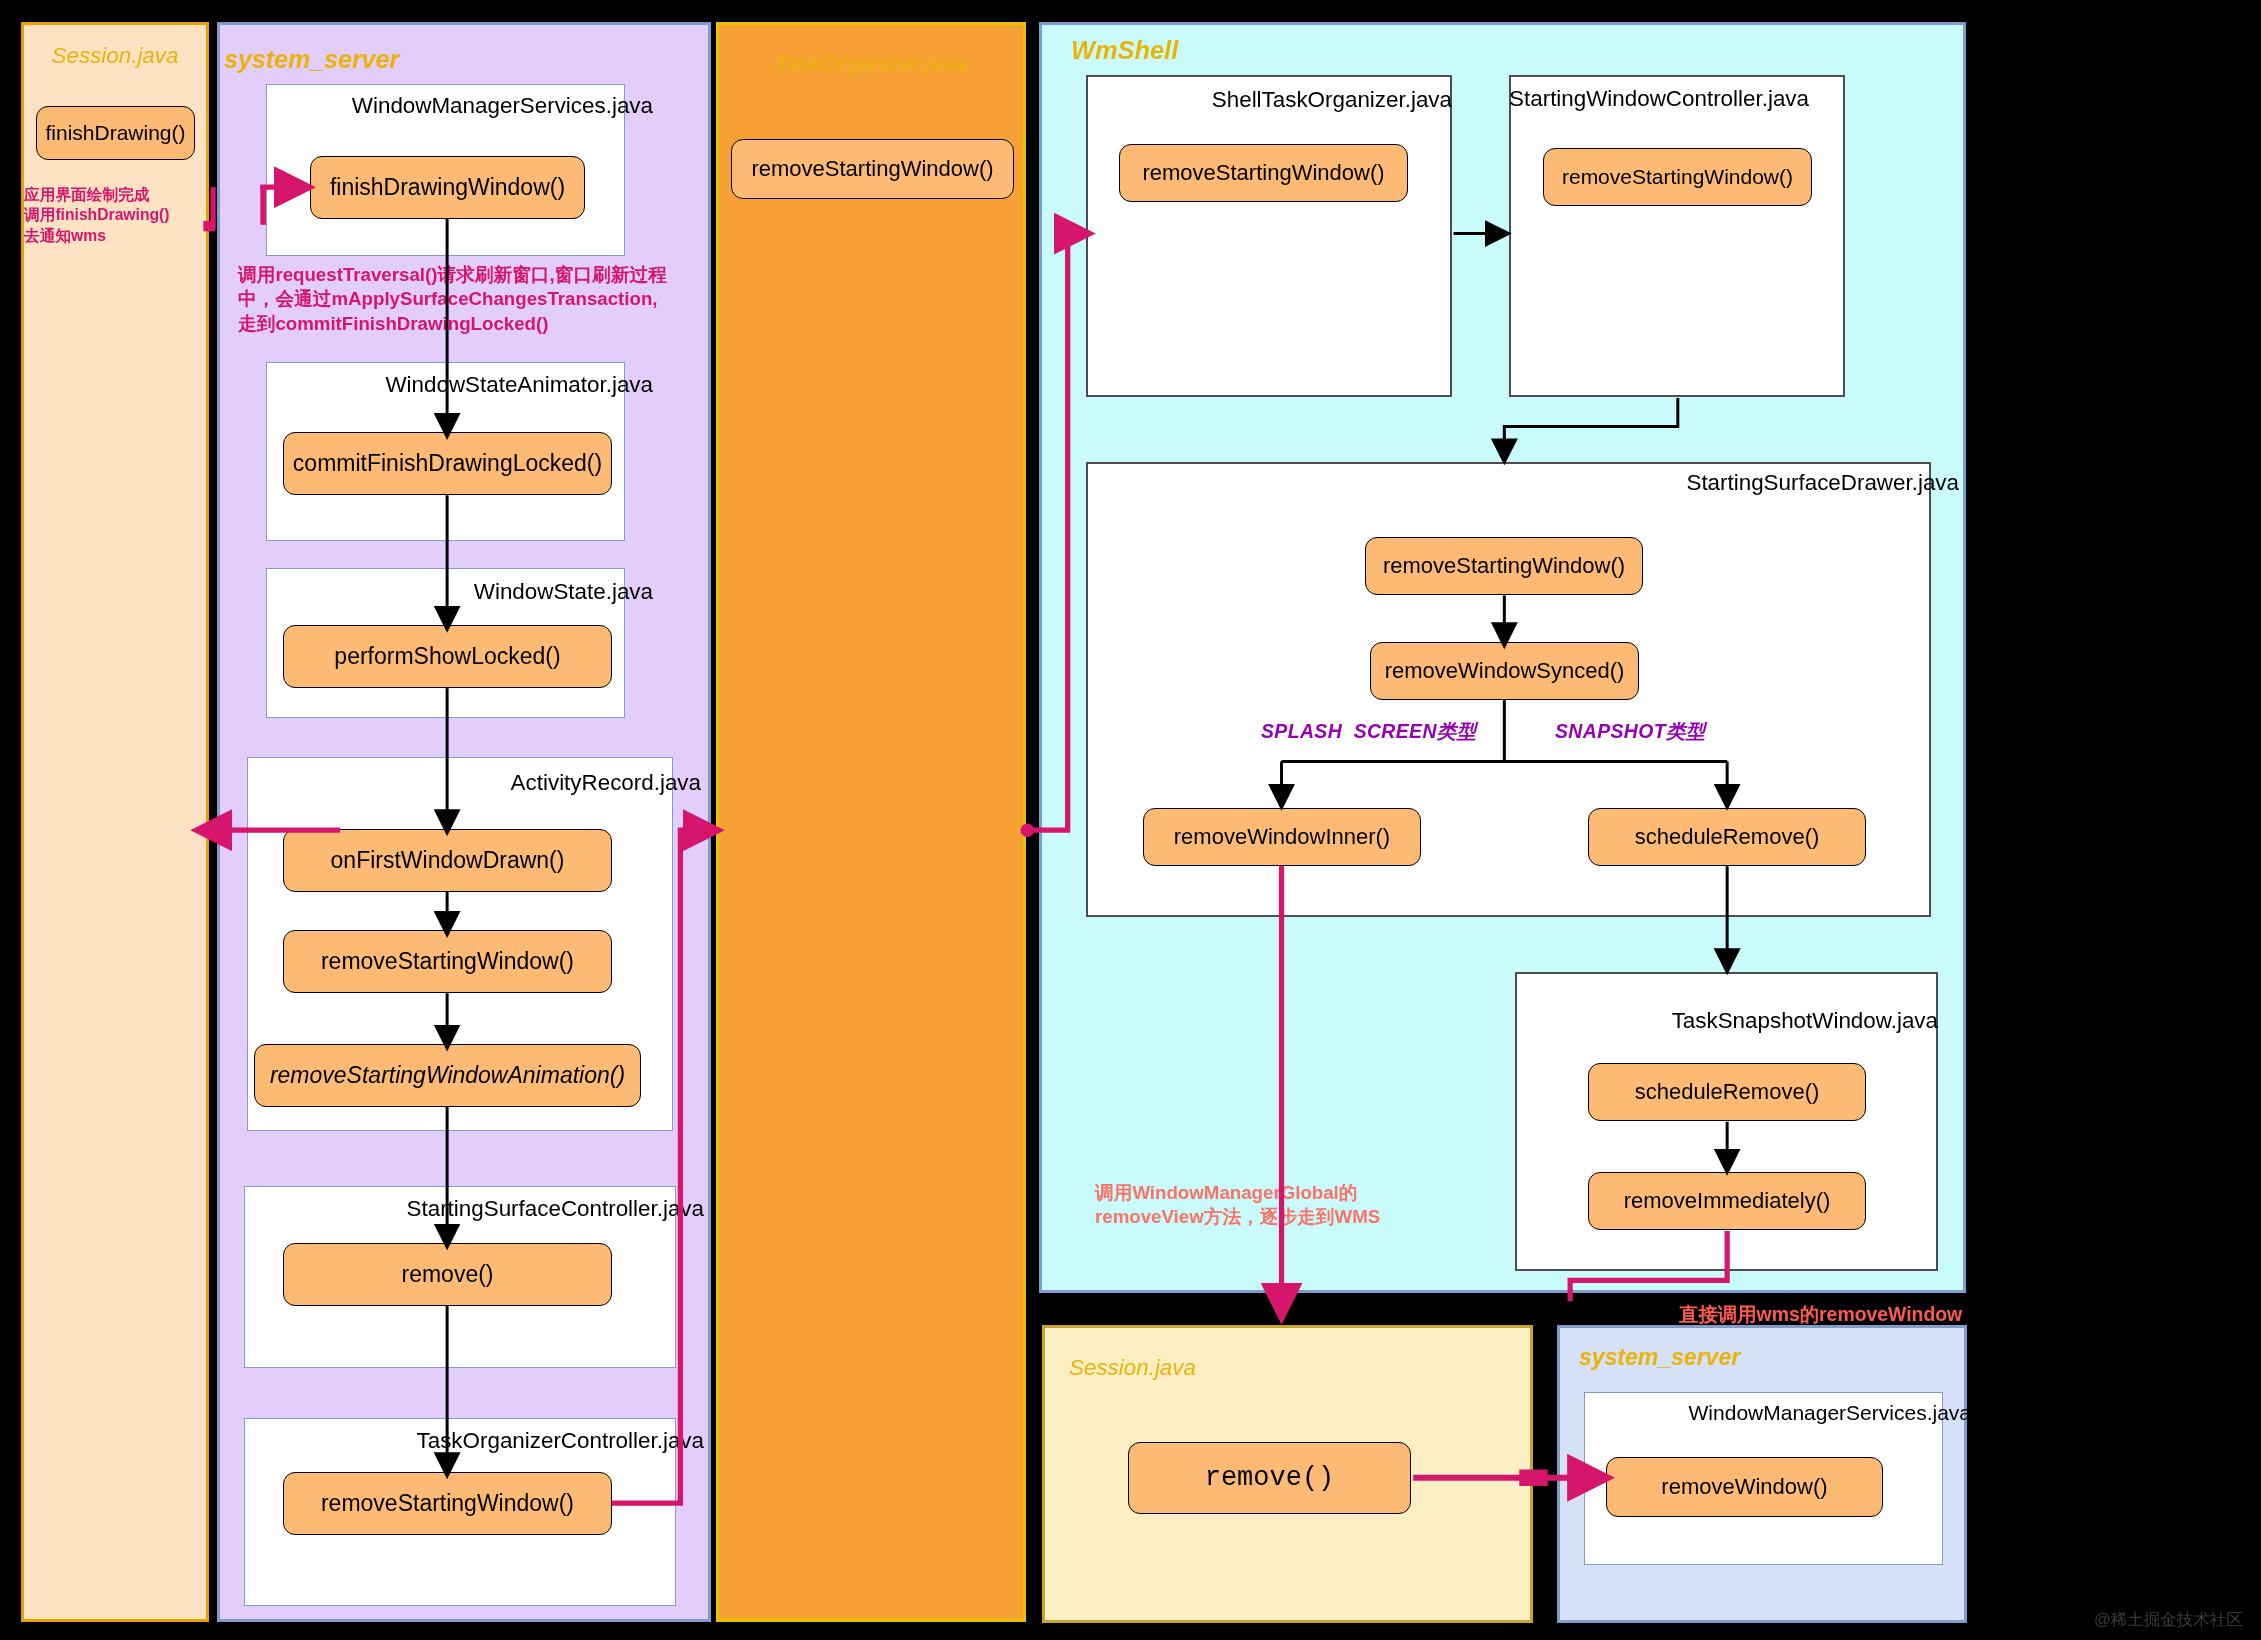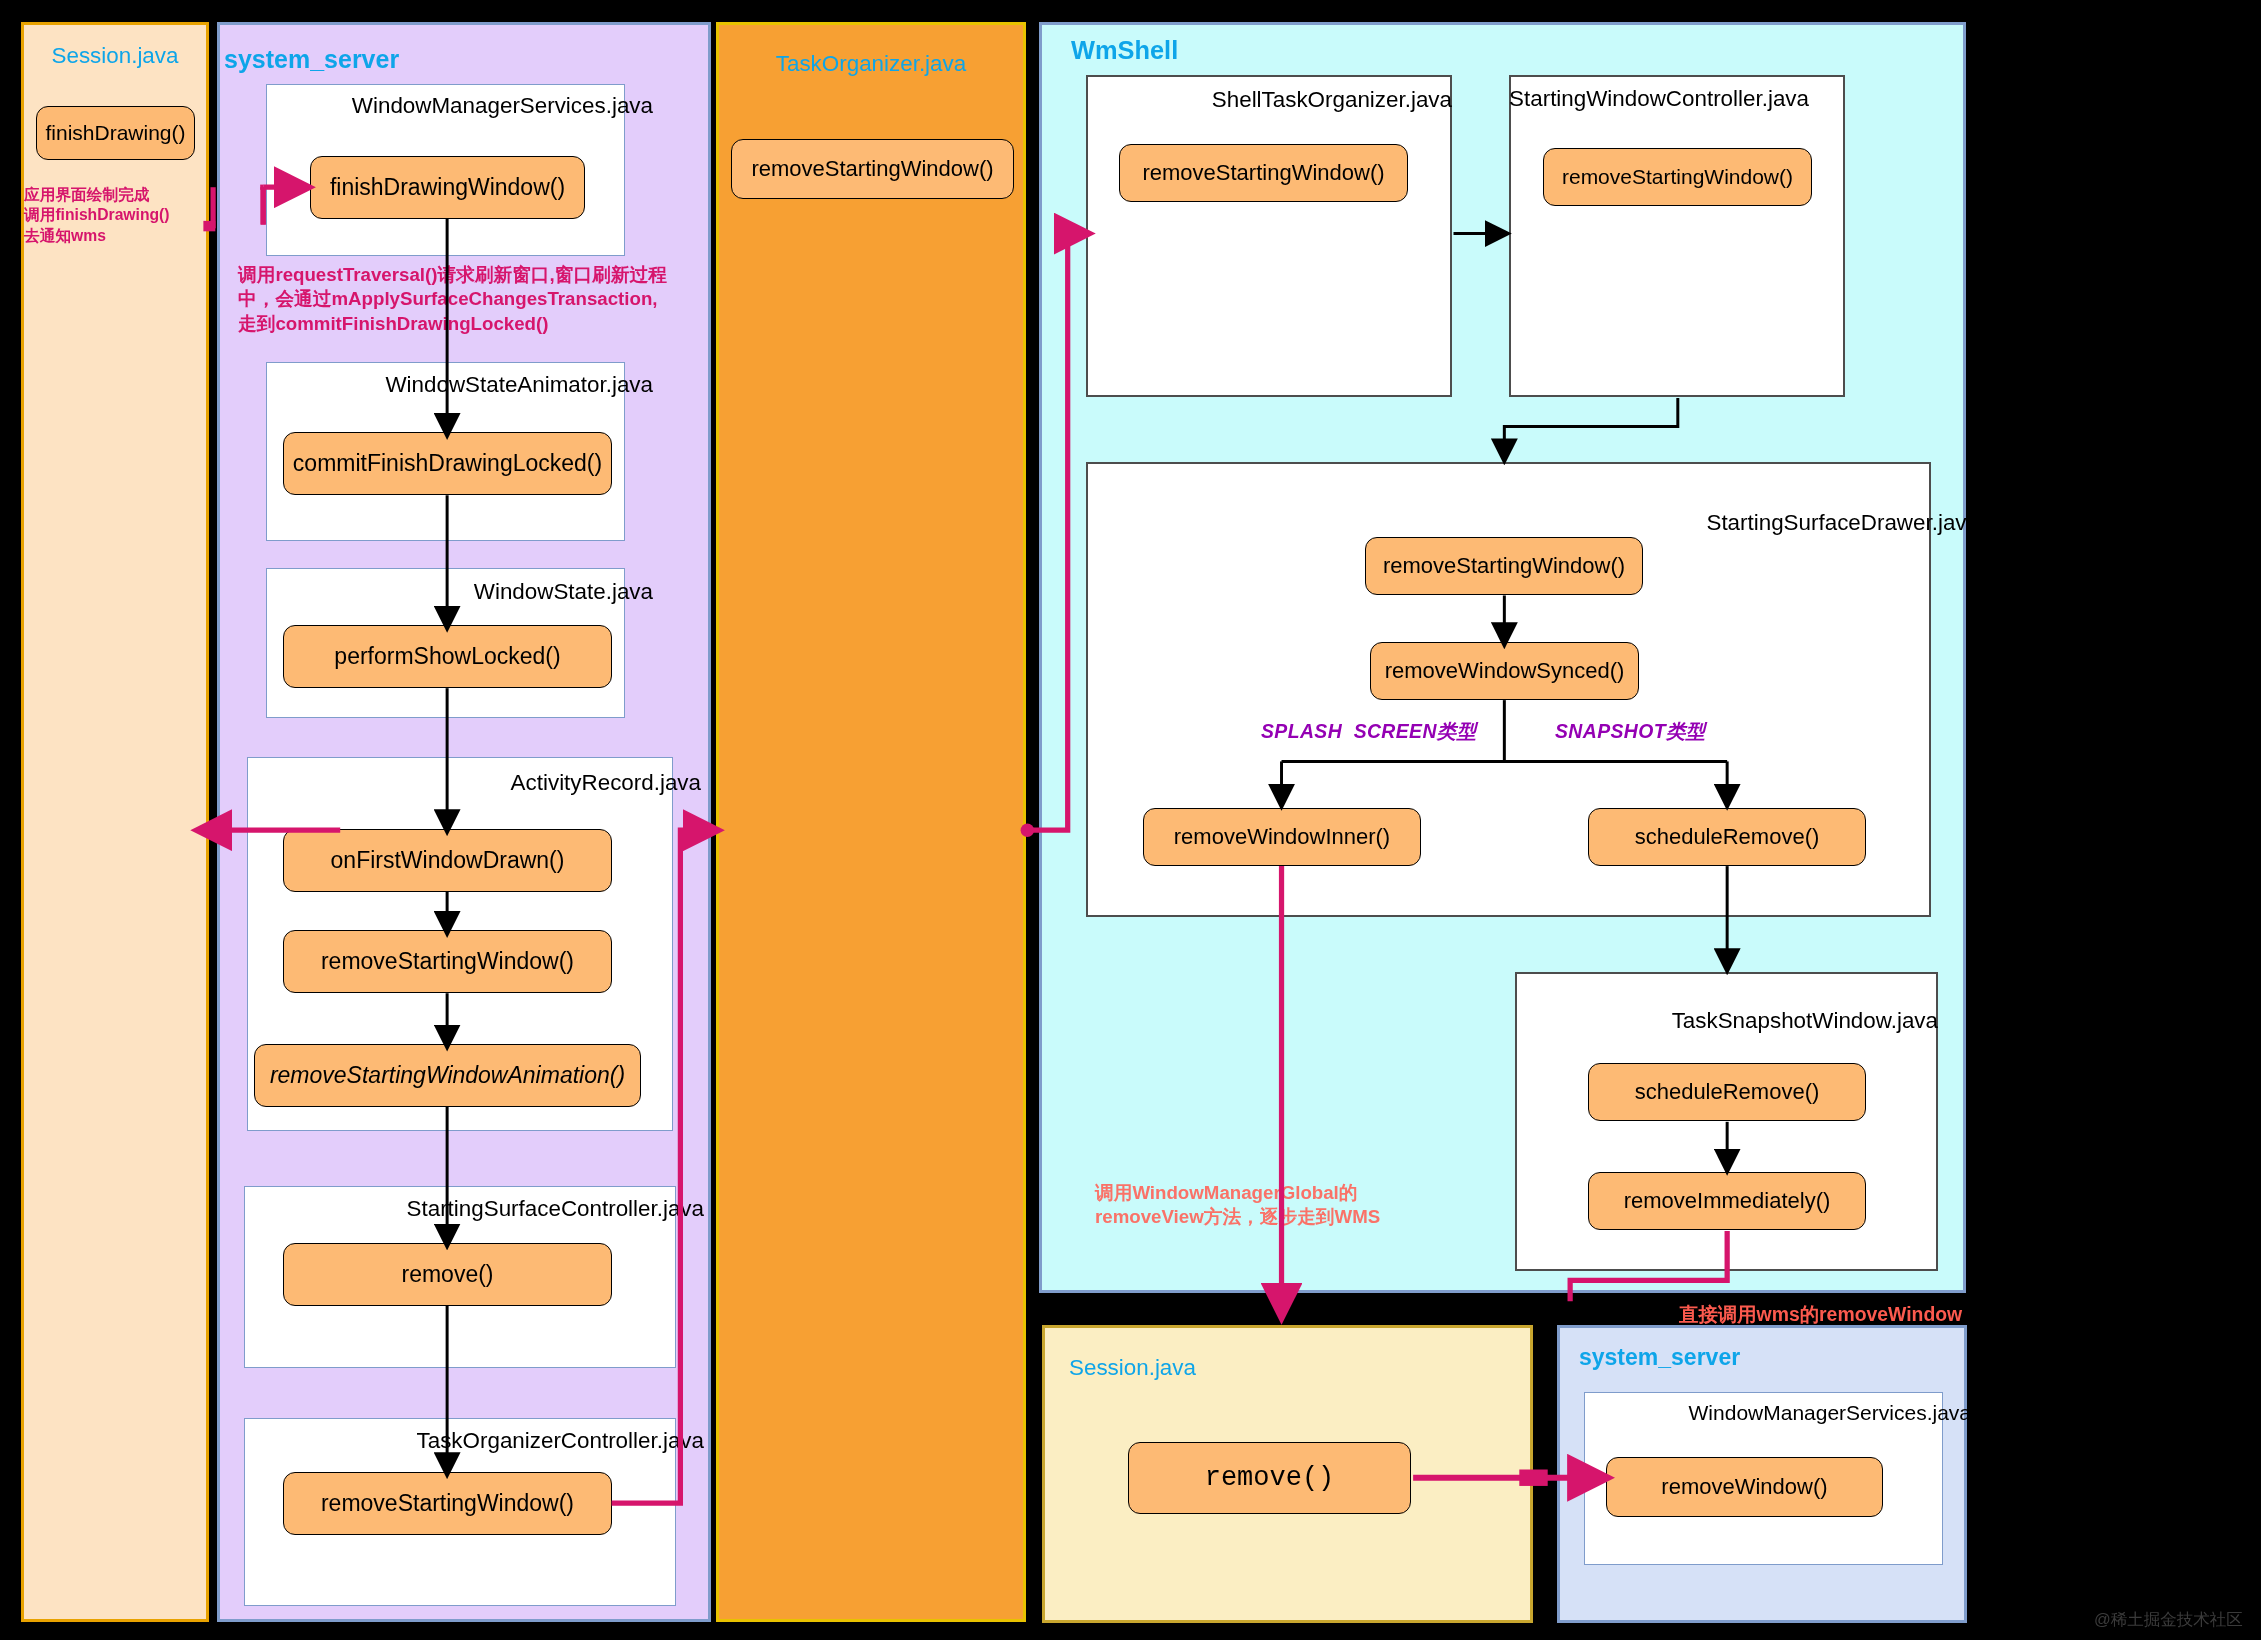--- a/index.html
+++ b/index.html
@@ -1,21 +1,21 @@
 <!DOCTYPE html>
 <html style="font-size:12px"><head>
 <meta charset="utf-8">
 <style>
   html,body{margin:0;padding:0;background:#000;}
   body{width:2261px;height:1641px;font-family:"Liberation Sans","DejaVu Sans",sans-serif;}
   #stage{position:relative;width:2261px;height:1641px;background:#000;overflow:hidden;}
 
   
   .swim{position:absolute;box-sizing:border-box;}
-  .swim-title{position:absolute;left:0;right:16px;text-align:center;color:#0ea5e9;}
+  .swim-title{position:absolute;left:0;right:16px;text-align:center;color:#eab308;font-style:italic;}
   .swim-title.left{text-align:left;}
   .grp{position:absolute;box-sizing:border-box;background:#ffffff;border:1.5px solid #7f9ccb;}
   .grp-dark{border:2.2px solid #4d4d4d;}
   .grp-title{position:absolute;left:0;right:0;text-align:right;color:#000;font-size:22.4px;}
   .grp-title.lft{text-align:right;padding-left:28px;}
   .node{position:absolute;box-sizing:border-box;background:#fdba74;border:1.9px solid #000;
         border-radius:12px;display:flex;align-items:center;justify-content:center;
         color:#000;font-size:23px;white-space:nowrap;}
   .node.mono{font-family:"Liberation Mono","DejaVu Sans Mono",monospace;font-size:27px;}
   .ann{position:absolute;font-weight:bold;line-height:1.30;white-space:pre;}
@@ -81,21 +81,21 @@
 
   <div class="grp grp-dark" style="left:1086px;top:75px;width:366px;height:322px;"></div>
   <div class="grp-title" style="left:1086px;top:87px;width:366px;">ShellTaskOrganizer.java</div>
   <div class="node" style="left:1119px;top:144px;width:289px;height:58px;font-size:22px;">removeStartingWindow()</div>
 
   <div class="grp grp-dark" style="left:1509px;top:75px;width:336px;height:322px;"></div>
   <div class="grp-title" style="left:1509px;top:86px;width:300px;">StartingWindowController.java</div>
   <div class="node" style="left:1543px;top:148px;width:269px;height:58px;font-size:21px;">removeStartingWindow()</div>
 
   <div class="grp grp-dark" style="left:1086px;top:462px;width:845px;height:455px;"></div>
-  <div class="grp-title lft" style="left:1086px;top:510px;width:845px;margin-left:20px;">StartingSurfaceDrawer.java</div>
+  <div class="grp-title lft" style="left:1086px;top:470px;width:845px;">StartingSurfaceDrawer.java</div>
   <div class="node" style="left:1365px;top:537px;width:278px;height:58px;font-size:22px;">removeStartingWindow()</div>
   <div class="node" style="left:1370px;top:642px;width:269px;height:58px;font-size:22px;">removeWindowSynced()</div>
   <div class="ann ann-purple" style="left:1261px;top:719px;">SPLASH  SCREEN类型</div>
   <div class="ann ann-purple" style="left:1555px;top:719px;">SNAPSHOT类型</div>
   <div class="node" style="left:1143px;top:808px;width:278px;height:58px;font-size:22px;">removeWindowInner()</div>
   <div class="node" style="left:1588px;top:808px;width:278px;height:58px;font-size:22px;">scheduleRemove()</div>
 
   <div class="grp grp-dark" style="left:1515px;top:972px;width:423px;height:299px;"></div>
   <div class="grp-title" style="left:1515px;top:1008px;width:423px;">TaskSnapshotWindow.java</div>
   <div class="node" style="left:1588px;top:1063px;width:278px;height:58px;font-size:22px;">scheduleRemove()</div>

